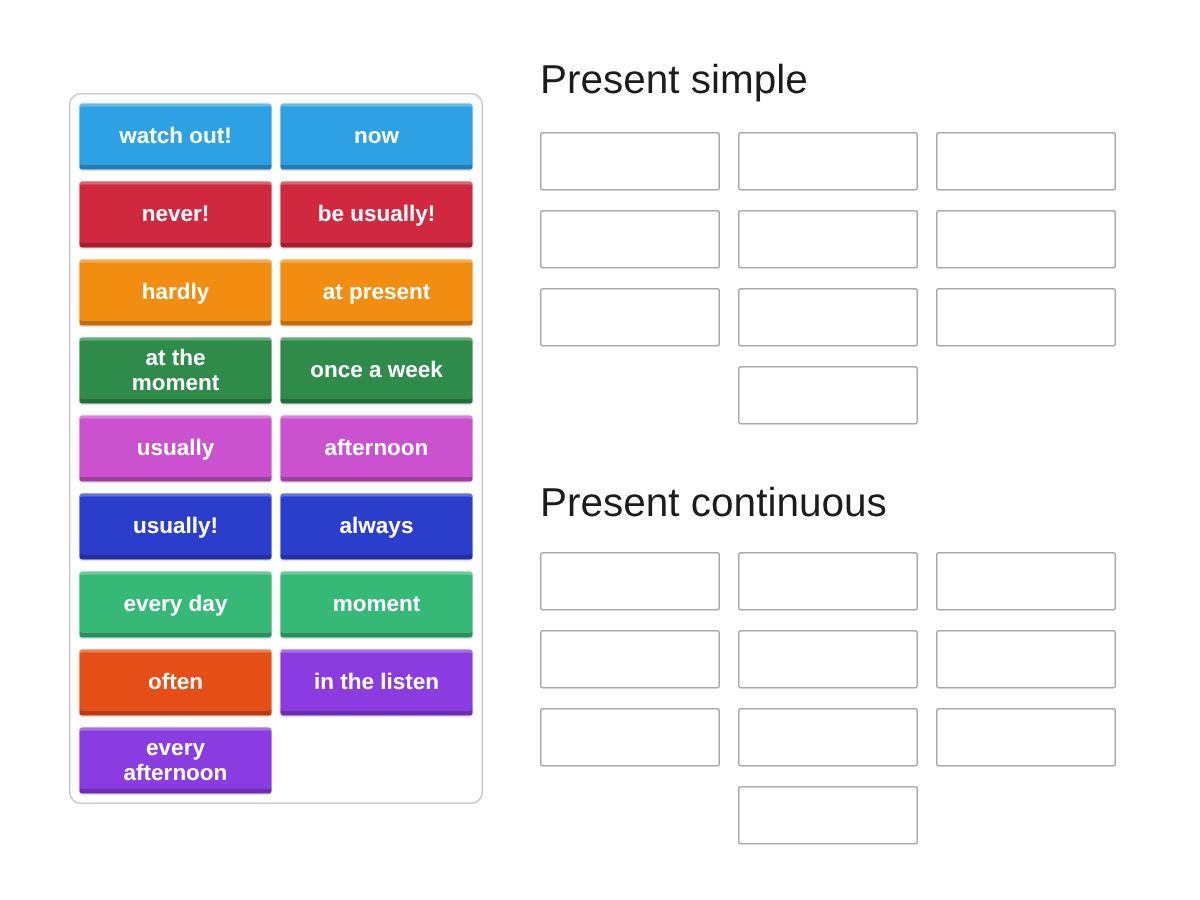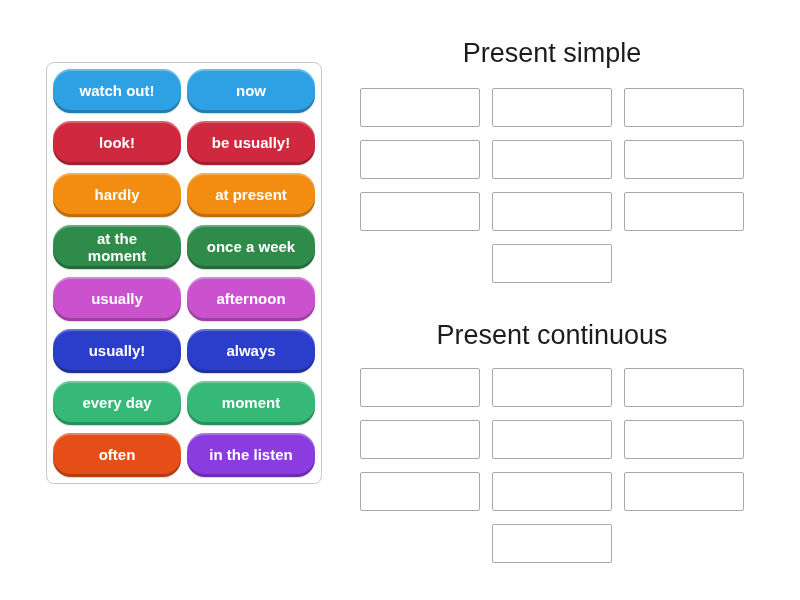--- a/index.html
+++ b/index.html
@@ -25,21 +25,21 @@
     border-radius: 8px;
     box-sizing: content-box;
   }
   .tiles {
     display: grid;
     grid-template-columns: 1fr 1fr;
     gap: 8px 6px;
   }
   .tile {
     min-height: 44px;
-    border-radius: 18px;
+    border-radius: 2px;
     display: flex;
     align-items: center;
     justify-content: center;
     text-align: center;
     color: #ffffff;
     font-size: 15px;
     font-weight: bold;
     line-height: 1.15;
     padding: 2px 14px;
     box-sizing: border-box;
@@ -53,21 +53,20 @@
 
   
   .groups {
     position: absolute;
     left: 360px;
     top: 0;
     width: 384px;
   }
   .group h2 {
     margin: 0;
-    text-align: center;
     font-size: 27px;
     line-height: 34px;
     font-weight: 500;
     color: #1c1c1c;
   }
   .group:nth-of-type(1) h2 { margin: 36px 0 18px 0; }
   .group:nth-of-type(2) h2 { margin: 35px 0 16px 0; }
   .slots {
     display: flex;
     flex-wrap: wrap;
@@ -85,34 +84,35 @@
 </style>
 </head>
 <body>
 
 <div class="stage">
 
   <div class="board">
     <div class="tiles" id="tiles">
         <div class="tile" style="--c: #2da1e3;">watch out!</div>
         <div class="tile" style="--c: #2da1e3;">now</div>
-        <div class="tile" style="--c: #d0283e;">look!</div>
+        <div class="tile" style="--c: #d0283e;">never!</div>
         <div class="tile" style="--c: #d0283e;">be usually!</div>
         <div class="tile" style="--c: #f28d11;">hardly</div>
         <div class="tile" style="--c: #f28d11;">at present</div>
         <div class="tile" style="--c: #2e8b4a;">at the moment</div>
         <div class="tile" style="--c: #2e8b4a;">once a week</div>
         <div class="tile" style="--c: #cb52ce;">usually</div>
         <div class="tile" style="--c: #cb52ce;">afternoon</div>
         <div class="tile" style="--c: #2a3ecb;">usually!</div>
         <div class="tile" style="--c: #2a3ecb;">always</div>
         <div class="tile" style="--c: #36b877;">every day</div>
         <div class="tile" style="--c: #36b877;">moment</div>
         <div class="tile" style="--c: #e54f17;">often</div>
         <div class="tile" style="--c: #8a3ce0;">in the listen</div>
+        <div class="tile" style="--c: #8a3ce0;">every afternoon</div>
       </div>
   </div>
 
   <div class="groups">
     <section class="group">
       <h2>Present simple</h2>
       <div class="slots">
           <div class="slot"></div>
           <div class="slot"></div>
           <div class="slot"></div>

